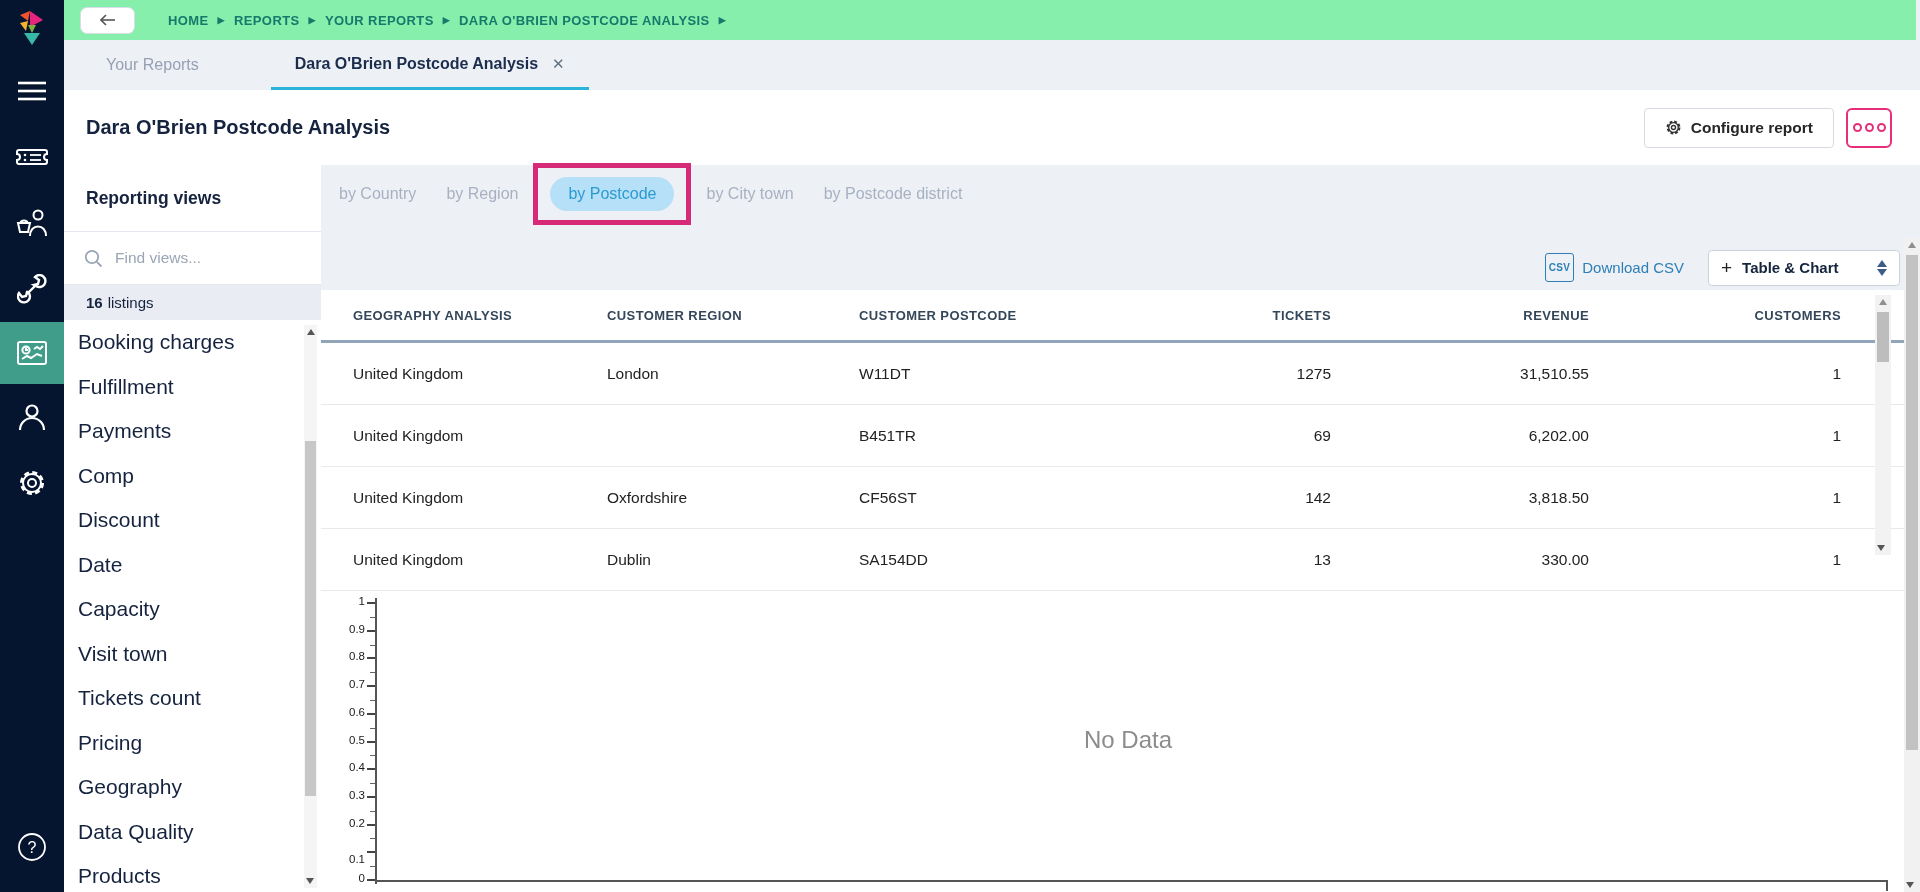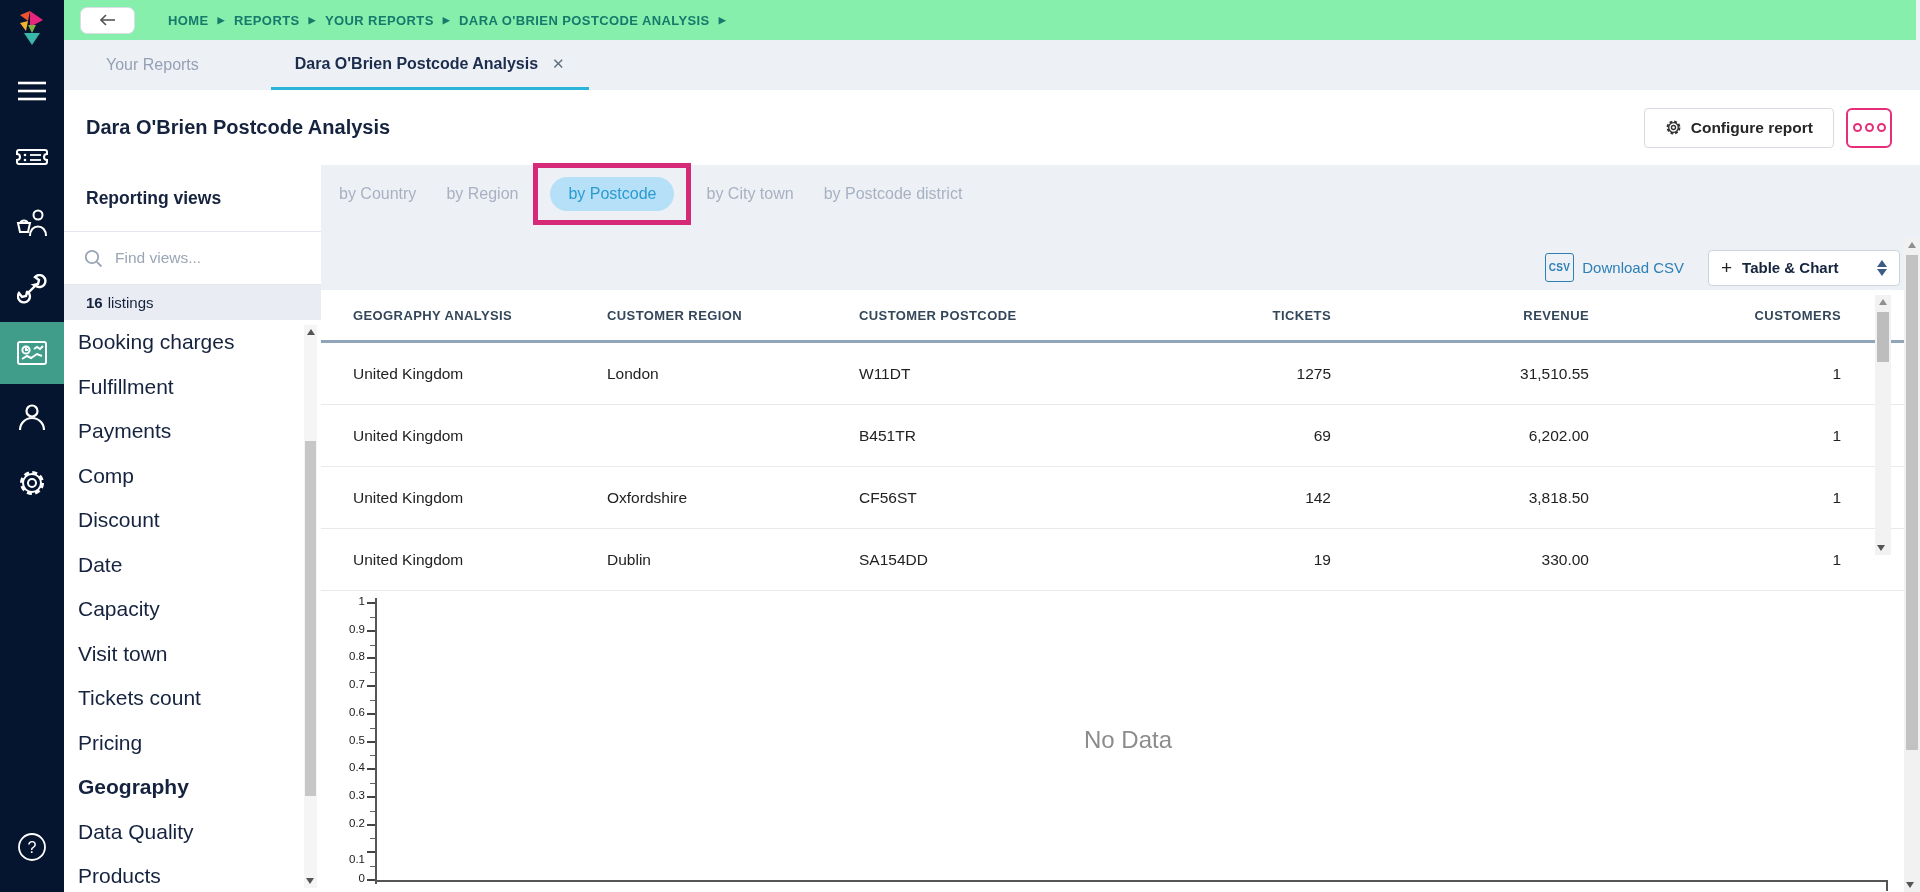--- a/index.html
+++ b/index.html
@@ -39,21 +39,21 @@
   
   .leftpanel { position:absolute; left:64px; top:165px; width:257px; bottom:0; background:#fff; z-index:5; }
   .lp-header { height:67px; display:flex; align-items:center; padding-left:22px; font-size:17.5px; font-weight:700; color:#15233f; border-bottom:1px solid #e4e8ee; }
   .lp-search { height:53px; display:flex; align-items:center; padding-left:20px; gap:12px; border-bottom:1px solid #e4e8ee; }
   .lp-search input { border:none; outline:none; font-family:inherit; font-size:15.5px; color:#15233f; width:170px; background:transparent; }
   .lp-search input::placeholder { color:#9aa5b5; }
   .lp-count { height:35px; background:#e9edf3; display:flex; align-items:center; padding-left:22px; font-size:15px; }
   .lp-count b { font-weight:700; margin-right:5px; }
   .lp-list { position:absolute; top:155px; bottom:0; left:0; right:18px; overflow:hidden; }
   .view-item { height:44.5px; display:flex; align-items:center; padding-left:14px; font-size:21px; color:#15233f; cursor:pointer; }
-  .view-item.selected { font-weight:700; }
+  .view-item.selected { font-weight:400; }
   .lp-scroll { position:absolute; right:4px; top:160px; bottom:4px; width:13px; background:#f5f5f5; }
   .lp-scroll .thumb { position:absolute; left:1px; right:1px; top:116px; height:355px; background:#c7c7c7; }
 
   
   .arr-up, .arr-down { width:0; height:0; border-left:4.5px solid transparent; border-right:4.5px solid transparent; margin:4px auto 0; }
   .arr-up { border-bottom:6px solid #555; }
   .arr-down { border-top:6px solid #555; position:absolute; bottom:4px; left:2px; }
   .gray .arr-up { border-bottom-color:#8f8f8f; }
   .gray .arr-down { border-top-color:#555; }
 
@@ -324,21 +324,21 @@
         <div class="td">Oxfordshire</div>
         <div class="td">CF56ST</div>
         <div class="td num">142</div>
         <div class="td num">3,818.50</div>
         <div class="td num">1</div>
       </div>
       <div class="trow">
         <div class="td">United Kingdom</div>
         <div class="td">Dublin</div>
         <div class="td">SA154DD</div>
-        <div class="td num">19</div>
+        <div class="td num">13</div>
         <div class="td num">330.00</div>
         <div class="td num">1</div>
       </div>
     </div>
 
   <div class="tbl-scroll gray">
     <div class="arr-up"></div>
     <div class="thumb"></div>
     <div class="arr-down"></div>
   </div>

